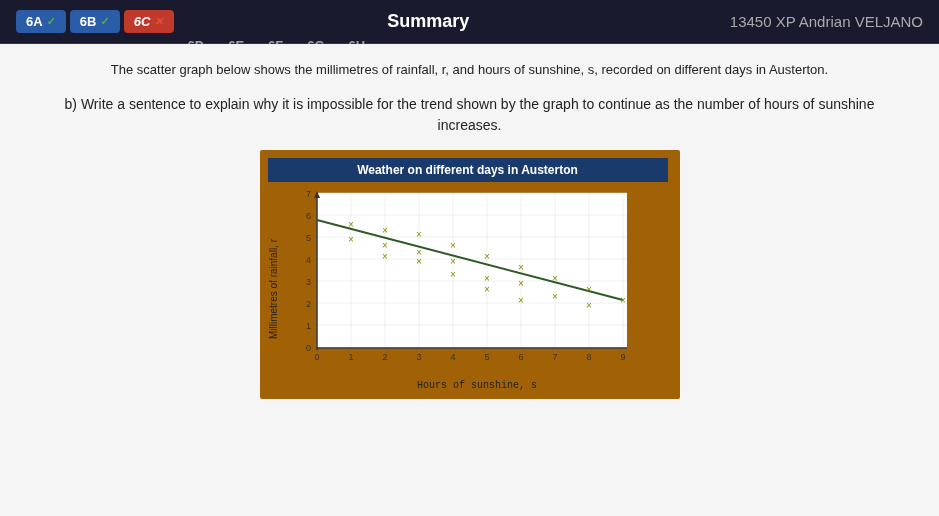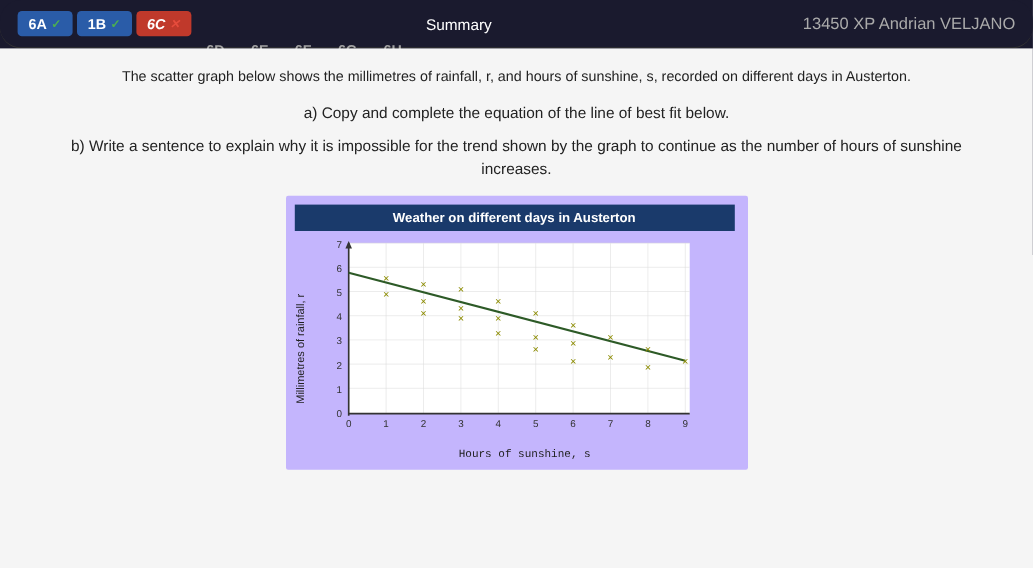--- a/index.html
+++ b/index.html
@@ -15,21 +15,20 @@
 
     
     .top-bar {
       display: flex;
       align-items: center;
       justify-content: space-between;
       background: #1a1a2e;
       padding: 8px 16px;
       border-bottom: 1px solid #333;
       height: 44px;
-      border-radius: 19px;
     }
     .tabs {
       display: flex;
       align-items: center;
       gap: 4px;
     }
     .tab {
       display: flex;
       align-items: center;
       gap: 4px;
@@ -55,22 +54,22 @@
     .tab-check {
       color: #4caf50;
       font-size: 11px;
     }
     .tab-x {
       color: #e74c3c;
       font-size: 11px;
     }
     .summary-tab {
       color: #fff;
-      font-size: 14px;
-      font-weight: normal;
+      font-size: 18px;
+      font-weight: bold;
       cursor: pointer;
       padding: 4px 8px;
     }
     .top-right {
       font-size: 15px;
       color: #aaa;
     }
 
     
     .main-content {
@@ -120,21 +119,21 @@
       text-align: center;
       line-height: 1.5;
     }
 
     
     .chart-container {
       display: flex;
       justify-content: center;
     }
     .chart-wrapper {
-      background: #c4b5fd;
+      background: #a16207;
       padding: 8px 12px 8px 8px;
       border-radius: 2px;
       width: 420px;
     }
     .chart-title {
       background: #1a3a6b;
       color: #fff;
       font-size: 12px;
       font-weight: bold;
       text-align: center;
@@ -173,21 +172,21 @@
 </head>
 <body>
 
 <div class="top-bar">
   <div class="tabs">
     <div class="tab completed">
       <span>6A</span>
       <span class="tab-check">✓</span>
     </div>
     <div class="tab completed">
-      <span>1B</span>
+      <span>6B</span>
       <span class="tab-check">✓</span>
     </div>
     <div class="tab failed">
       <span>6C</span>
       <span class="tab-x">✕</span>
     </div>
     <div class="tab normal">
       <span>6D</span>
     </div>
     <div class="tab normal">
@@ -203,21 +202,20 @@
       <span>6H</span>
     </div>
     <div class="summary-tab">Summary</div>
   </div>
   <div class="top-right">13450 XP  Andrian VELJANO</div>
 </div>
 
 <div class="main-content">
   <p class="intro-text">The scatter graph below shows the millimetres of rainfall, r, and hours of sunshine, s, recorded on different days in Austerton.</p>
 
-  <p class="question-a">a) Copy and complete the equation of the line of best fit below.</p>
 
 
   <p class="question-b">b) Write a sentence to explain why it is impossible for the trend shown by the graph to continue as the number of hours of sunshine increases.</p>
 
   <div class="chart-container">
     <div class="chart-wrapper">
       <div class="chart-title">Weather on different days in Austerton</div>
       <div class="chart-inner">
         <div class="y-axis-label">Millimetres of rainfall, r</div>
         <div class="chart-svg-container">

